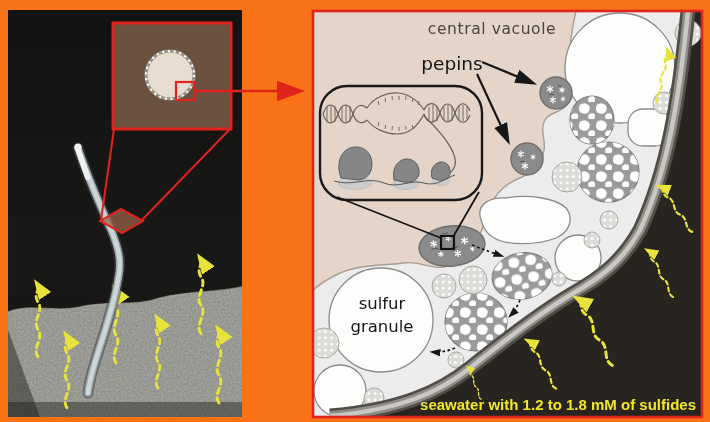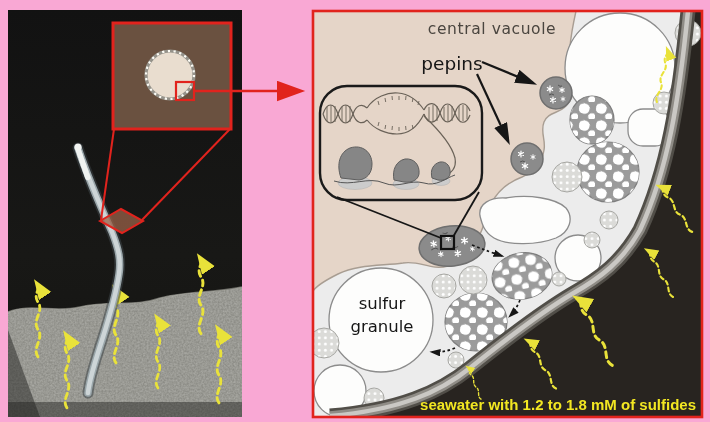--- a/index.html
+++ b/index.html
@@ -2,21 +2,21 @@
 <html style="--annotation-red: #e1231d; --central-vacuole-beige: #e5d5c8; --cytoplasm-gray: #ececec; --pepin-gray: #8b8b8b; --membrane-gray: #8f8c86; --seawater-dark: #282420; --sediment-gray: #83837d; --sulfide-arrow-yellow: #e9e23a; --seawater-text-yellow: #f2e722;"><head>
 <meta charset="utf-8">
 <style>
   :root{
     --annotation-red:#e1231d; --central-vacuole-beige:#e5d5c8; --cytoplasm-gray:#ececec;
     --pepin-gray:#8b8b8b; --membrane-gray:#8f8c86; --seawater-dark:#282420;
     --sediment-gray:#83837d; --sulfide-arrow-yellow:#e9e23a; --seawater-text-yellow:#f2e722;
     --photo-black:#151515; --inset-brown:#6a5140; --label-dark:#4a453f; --ink:#161616;
   }
   html,body{margin:0;padding:0;background:#ffffff;}
-  .stage{position:relative;width:710px;height:422px;background:#f9a8d4;overflow:hidden;}
+  .stage{position:relative;width:710px;height:422px;background:#f97316;overflow:hidden;}
   svg{display:block;}
   text{font-family:"DejaVu Sans","Liberation Sans",sans-serif;}
   .lbl{fill:var(--label-dark);font-size:15.5px;letter-spacing:.6px;}
   .lbl-big{fill:var(--ink);font-size:18.5px;}
   .lbl-gran{fill:var(--ink);font-size:16.5px;}
   .lbl-sea{fill:var(--seawater-text-yellow);font-size:15px;font-weight:bold;font-family:"Liberation Sans",sans-serif;}
   .red-line{stroke:var(--annotation-red);fill:none;}
   .ink-line{stroke:var(--ink);fill:none;}
   .dna{stroke:#6a6258;fill:none;stroke-width:1.2;}
   .white-org{fill:#fdfdfc;stroke:#8c8c8c;stroke-width:1.3;}

